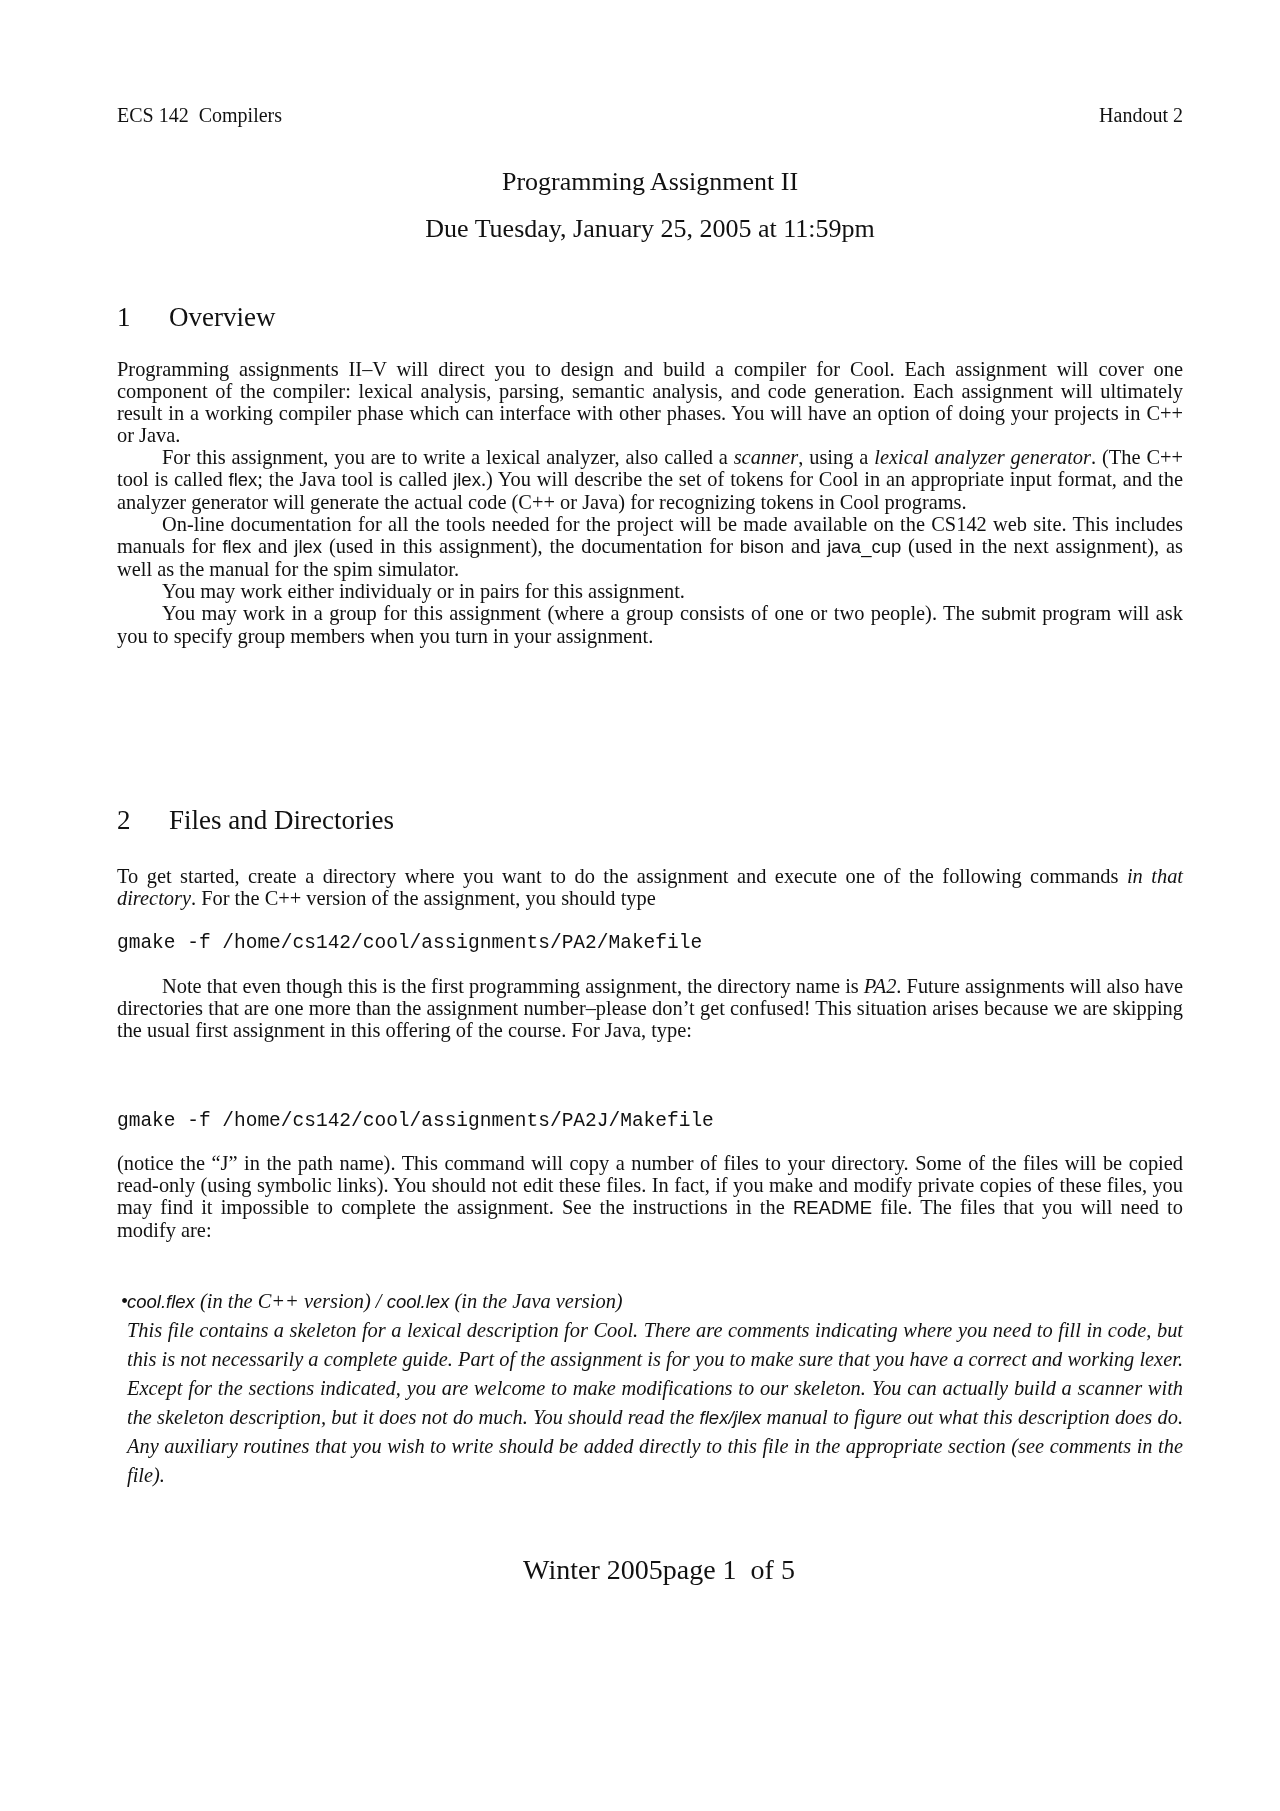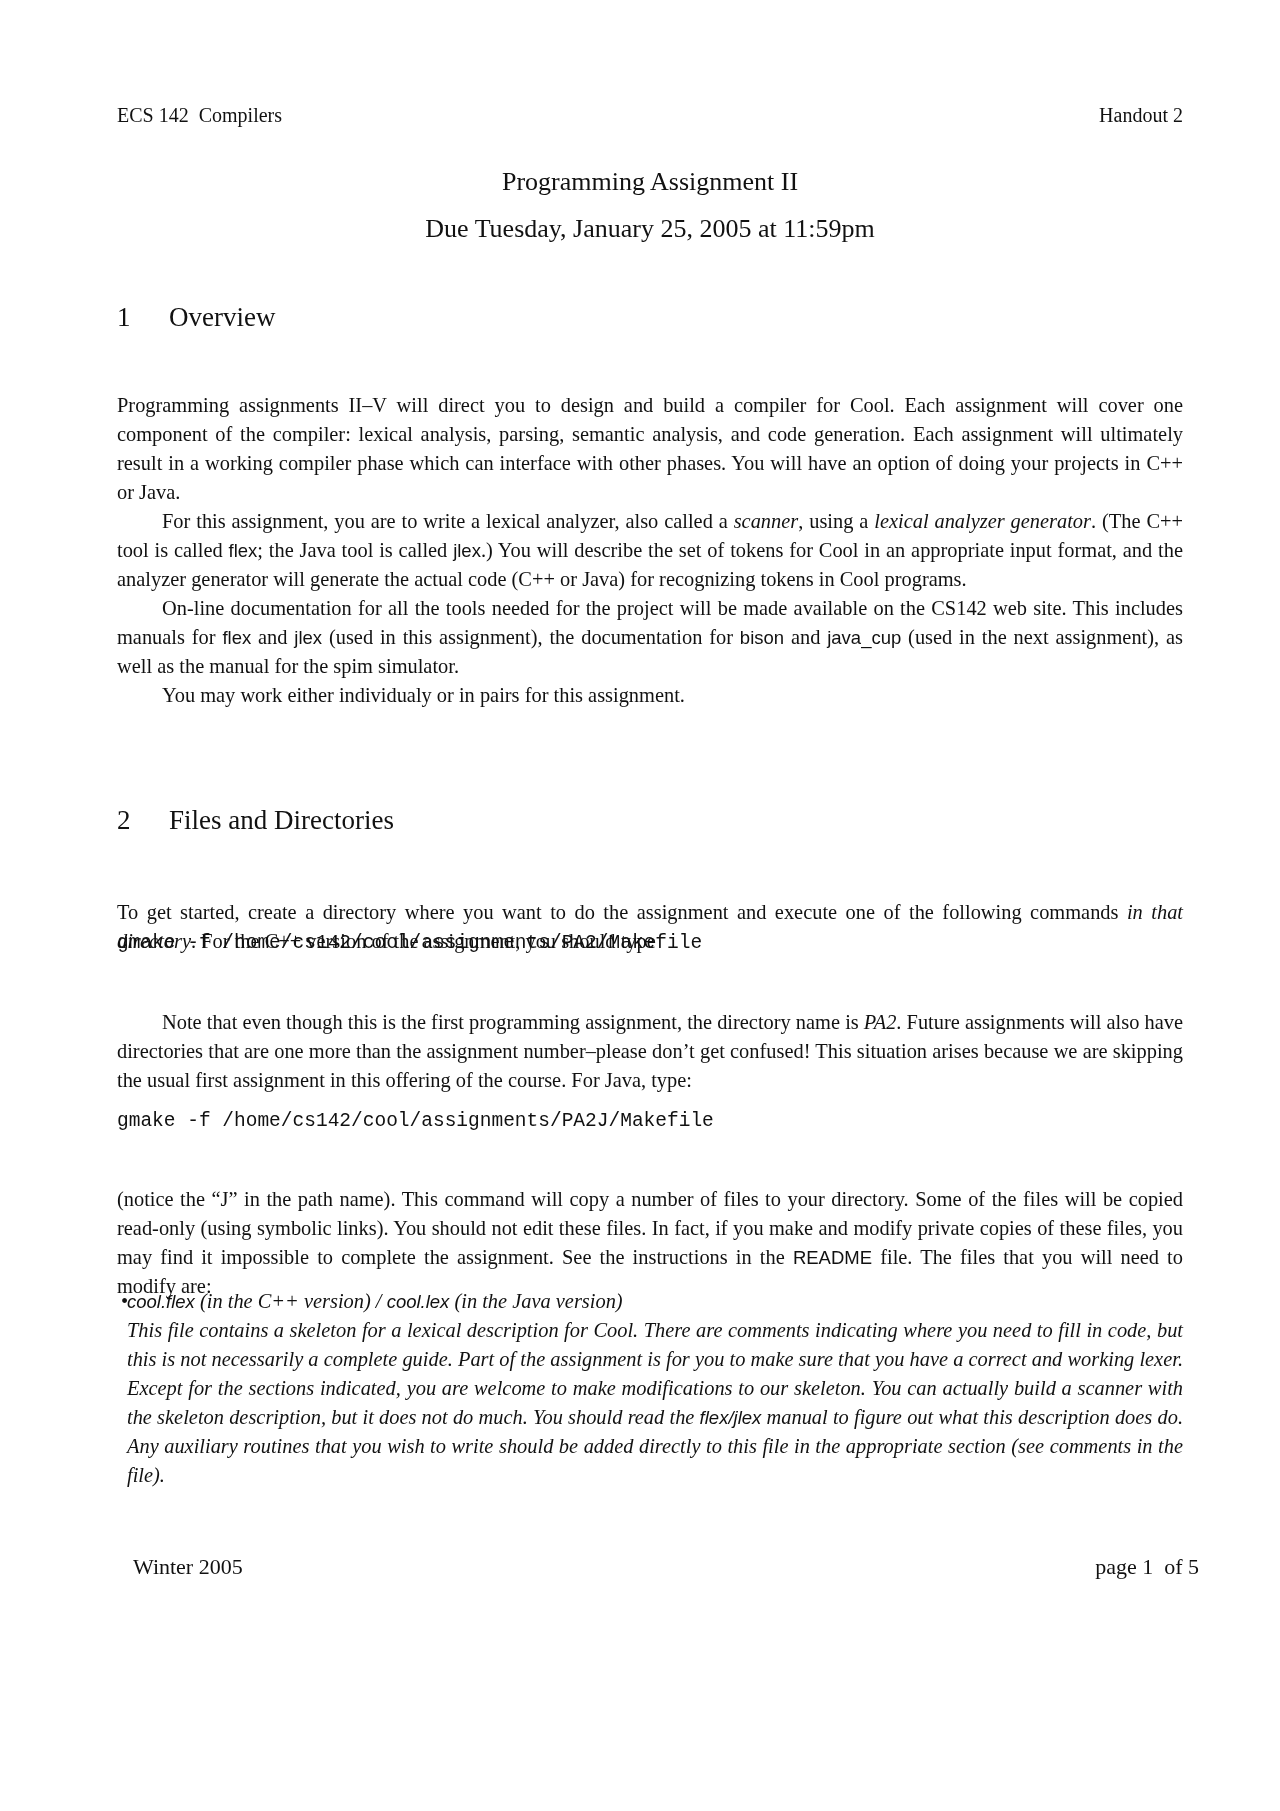--- a/index.html
+++ b/index.html
@@ -3,30 +3,30 @@
 <meta charset="utf-8">
 <style>
   html, body { margin: 0; padding: 0; background: #ffffff; }
   body { width: 1280px; height: 1811px; position: relative; overflow: hidden;
          font-family: "Liberation Serif", "DejaVu Serif", serif; color: #111; }
   .page { position: absolute; left: 117px; top: 0; width: 1066px; }
   .hdr { position: absolute; left: 0; width: 1066px; top: 104px; font-size: 20px; display: flex; justify-content: space-between; }
   .title { position: absolute; left: 0; width: 1066px; text-align: center; font-size: 26px; line-height: 47px; top: 158px; }
   .sec { position: absolute; left: 0; font-weight: normal; font-size: 27px; }
   .sec .num { display: inline-block; width: 52px; }
-  .body { position: absolute; left: 0; width: 1066px; font-size: 20.4px; line-height: 29px; text-align: justify; margin-top: 33px; }
+  .body { position: absolute; left: 0; width: 1066px; font-size: 20.4px; line-height: 22px; text-align: justify; }
   .body p { margin: 0; }
   .ind { text-indent: 45px; }
   .sf { font-family: "Liberation Sans", "DejaVu Sans", sans-serif; font-size: 18.5px; }
   .code { position: absolute; left: 0; font-family: "Liberation Mono", "DejaVu Sans Mono", monospace; font-size: 19.5px; }
   em { font-style: italic; }
   .bullet { position: absolute; left: 0; width: 1066px; font-size: 20.4px; line-height: 29px; }
   .bullet .dot { position: absolute; left: 4px; top: 0; }
   .bullet .content { margin-left: 10px; text-align: justify; font-style: italic; }
-  .ftr { position: absolute; left: 16px; width: 1066px; top: 1554px; font-size: 22px; display: flex; justify-content: space-between; }
+  .ftr { position: absolute; left: 9px; width: 1066px; top: 1554px; font-size: 28px; display: flex; justify-content: center; }
 </style>
 </head>
 <body>
 
 <div class="page">
 
   <div class="hdr">
     <span style="white-space:pre">ECS 142  Compilers</span>
     <span>Handout 2</span>
   </div>
@@ -38,20 +38,21 @@
 
   <div class="sec" style="top:302px">
     <span class="num">1</span><span>Overview</span>
   </div>
 
   <div class="body" style="top:358px">
     <p>Programming assignments II–V will direct you to design and build a compiler for Cool. Each assignment will cover one component of the compiler: lexical analysis, parsing, semantic analysis, and code generation. Each assignment will ultimately result in a working compiler phase which can interface with other phases. You will have an option of doing your projects in C++ or Java.</p>
     <p class="ind"><span>For this assignment, you are to write a lexical analyzer, also called a </span><em>scanner</em><span>, using a </span><em>lexical analyzer generator</em><span>. (The C++ tool is called </span><span class="sf">flex</span><span>; the Java tool is called </span><span class="sf">jlex</span><span>.) You will describe the set of tokens for Cool in an appropriate input format, and the analyzer generator will generate the actual code (C++ or Java) for recognizing tokens in Cool programs.</span></p>
     <p class="ind"><span>On-line documentation for all the tools needed for the project will be made available on the CS142 web site. This includes manuals for </span><span class="sf">flex</span><span> and </span><span class="sf">jlex</span><span> (used in this assignment), the documentation for </span><span class="sf">bison</span><span> and </span><span class="sf">java_cup</span><span> (used in the next assignment), as well as the manual for the spim simulator.</span></p>
     <p class="ind">You may work either individualy or in pairs for this assignment.</p>
+    <p class="ind"><span>You may work in a group for this assignment (where a group consists of one or two people). The </span><span class="sf">submit</span><span> program will ask you to specify group members when you turn in your assignment.</span></p>
   </div>
 
   <div class="sec" style="top:805px">
     <span class="num">2</span><span>Files and Directories</span>
   </div>
 
   <div class="body" style="top:865px">
     <p><span>To get started, create a directory where you want to do the assignment and execute one of the following commands </span><em>in that directory</em><span>. For the C++ version of the assignment, you should type</span></p>
   </div>
 

